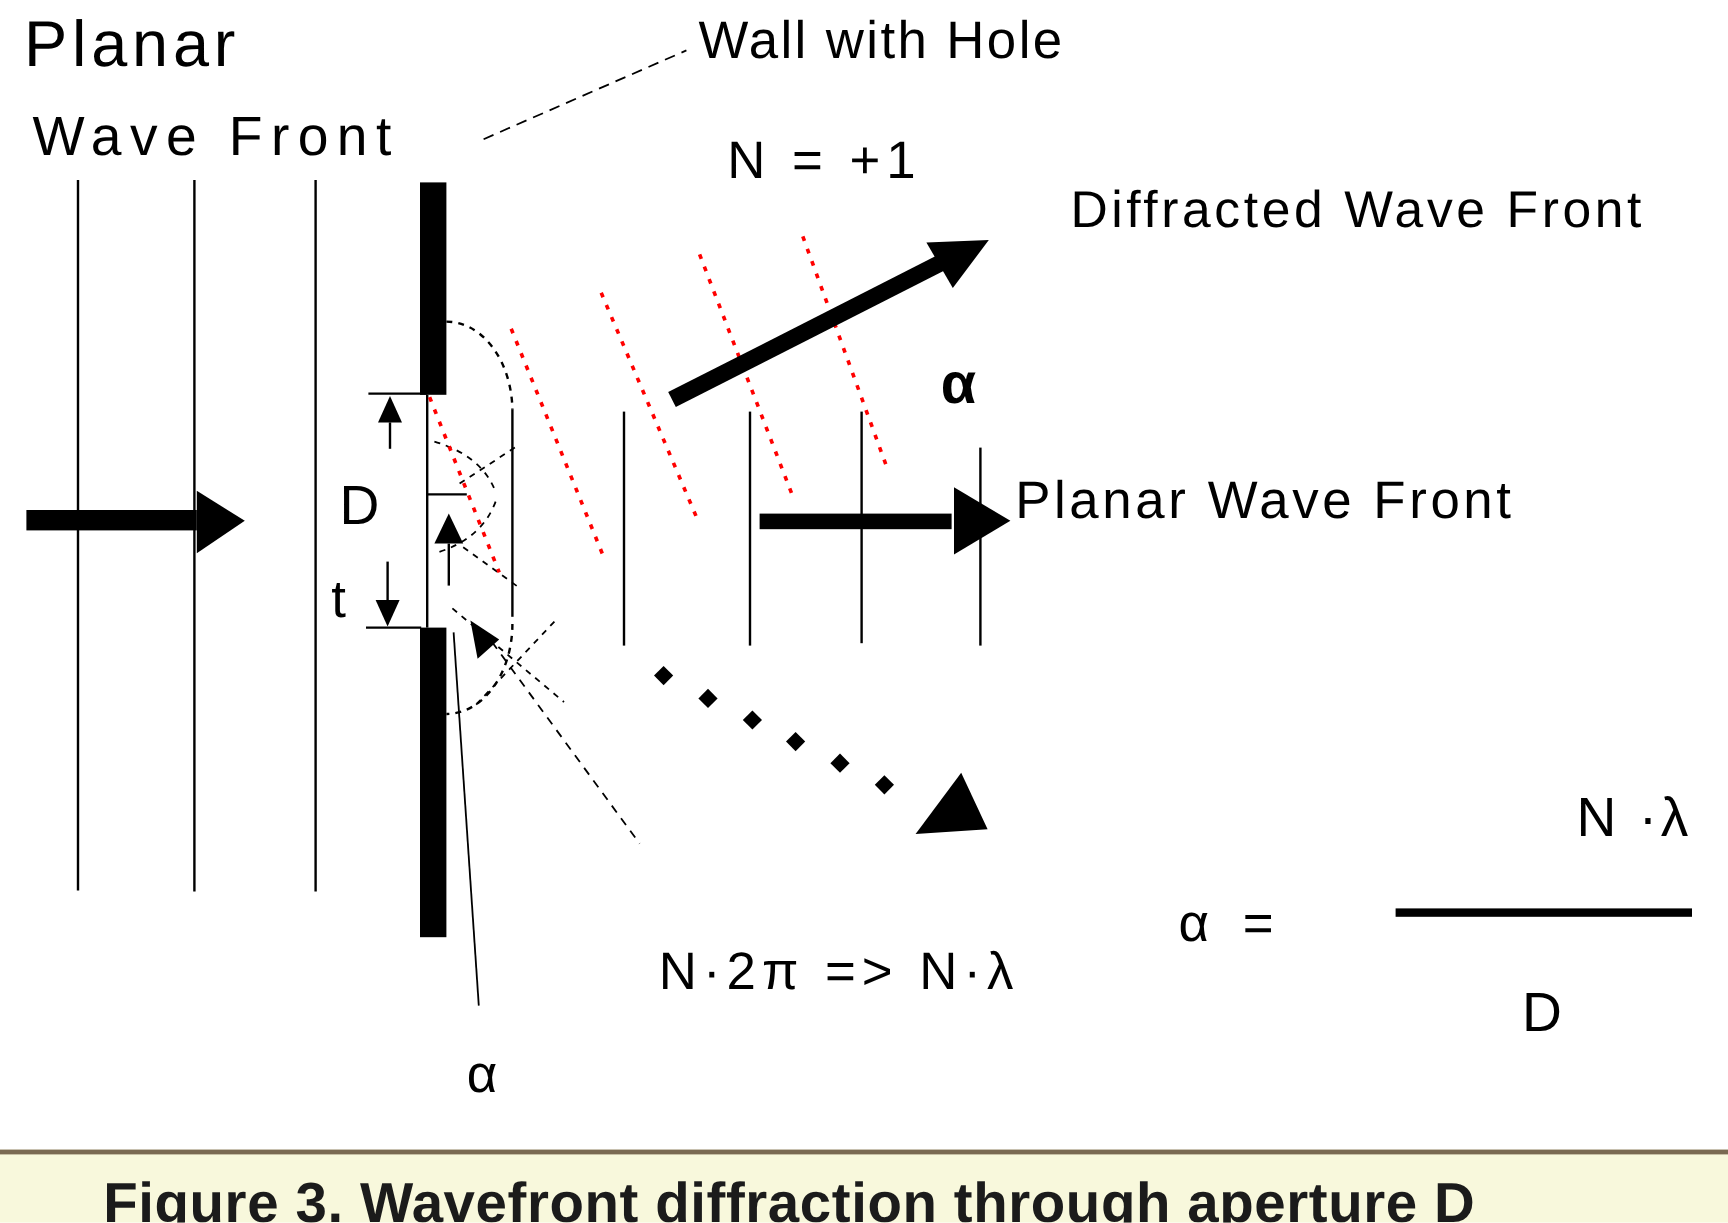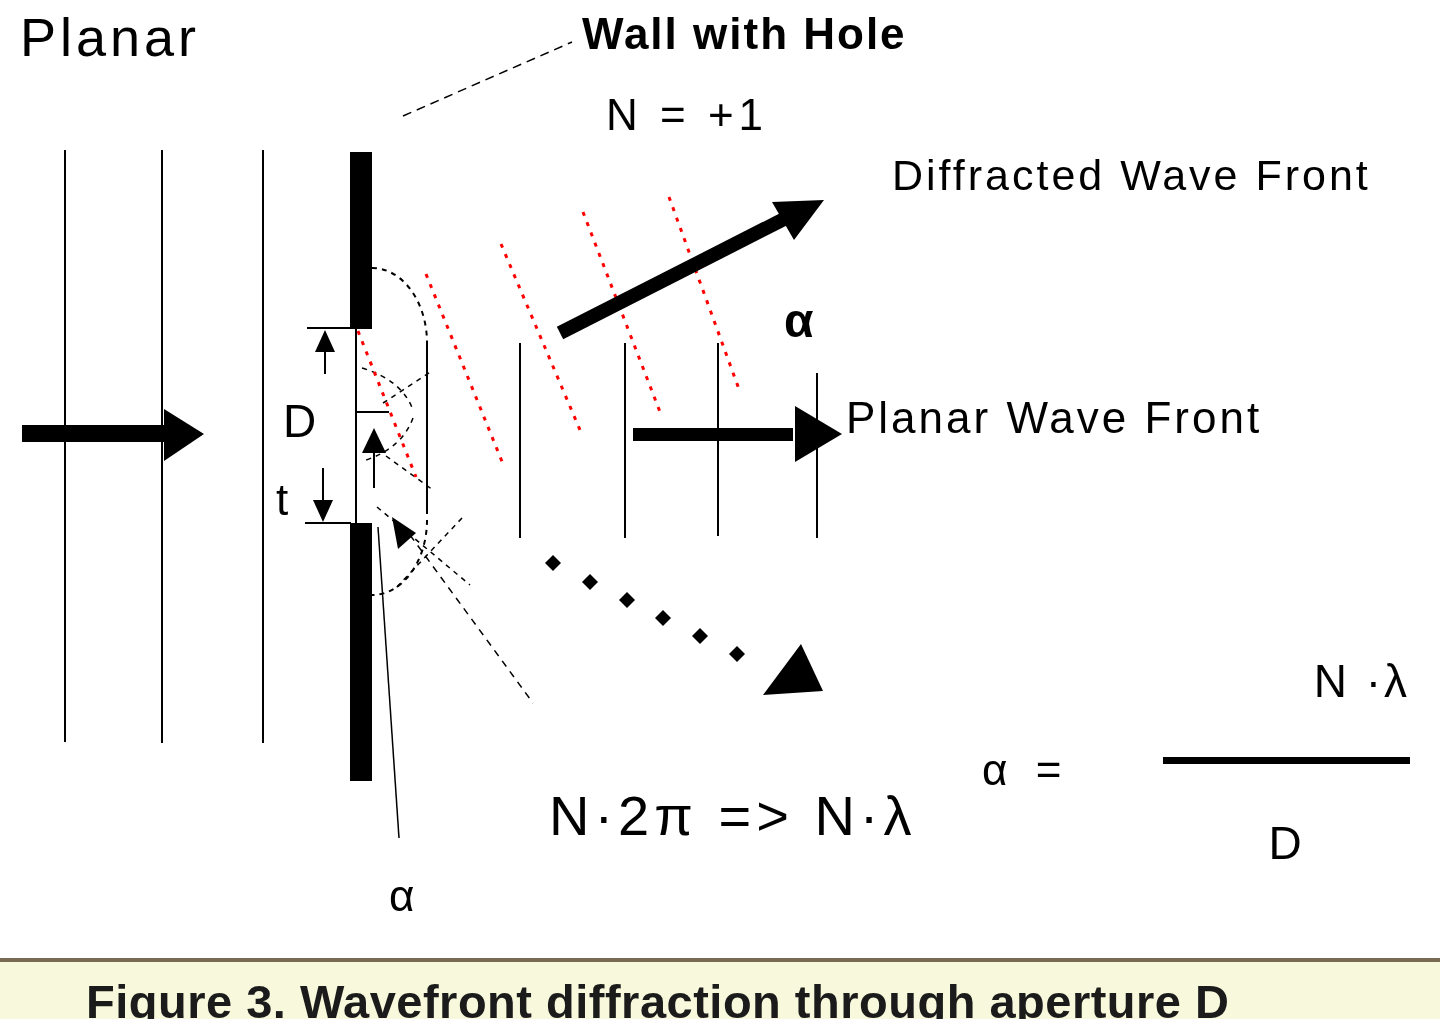--- a/index.html
+++ b/index.html
@@ -122,33 +122,34 @@
     <g>
       <path class="ink-stroke" stroke-width="2" d="M323 468 V502"></path>
       <polygon class="ink-fill" points="323,522 313,500 333,500"></polygon>
       <path class="ink-stroke" stroke-width="2" d="M305 523 H351"></path>
     </g>
 
     <path class="ink-stroke" stroke-width="1.5" d="M378 527 L399 838"></path>
   </svg>
 
   <div class="lbl" style="left:20px;top:10px;font-size:54px;letter-spacing:4px;">Planar</div>
+  <div class="lbl" style="left:27px;top:90px;font-size:46px;letter-spacing:7px;">Wave Front</div>
 
-  <div class="lbl" style="left:582px;top:12px;font-size:44px;letter-spacing:2px;font-weight:bold;">Wall with Hole</div>
+  <div class="lbl" style="left:582px;top:12px;font-size:44px;letter-spacing:2px;">Wall with Hole</div>
 
-  <div class="lbl" style="left:606px;top:93px;font-size:44px;letter-spacing:5px;">N = +1</div>
+  <div class="lbl" style="left:606px;top:112px;font-size:44px;letter-spacing:5px;">N = +1</div>
 
   <div class="lbl" style="left:892px;top:154px;font-size:43px;letter-spacing:3px;">Diffracted Wave Front</div>
 
   <div class="lbl" style="left:784px;top:297px;font-size:48px;font-weight:700;">α</div>
 
   <div class="lbl" style="left:846px;top:396px;font-size:44px;letter-spacing:3px;">Planar Wave Front</div>
 
 
-  <div class="lbl" style="left:549px;top:788px;font-size:56px;letter-spacing:5px;">N·2π =&gt; N·λ</div>
+  <div class="lbl" style="left:549px;top:788px;font-size:44px;letter-spacing:5px;">N·2π =&gt; N·λ</div>
 
   <div class="lbl" style="left:283px;top:398px;font-size:46px;">D</div>
 
   <div class="lbl" style="left:276px;top:478px;font-size:44px;">t</div>
 
   <div class="lbl" style="left:389px;top:874px;font-size:44px;">α</div>
 
   <div>
     <div class="lbl" style="left:982px;top:748px;font-size:44px;letter-spacing:8px;">α =</div>
     <div class="lbl" style="left:1160px;top:658px;width:250px;text-align:right;font-size:46px;letter-spacing:3px;">N ·λ</div>

